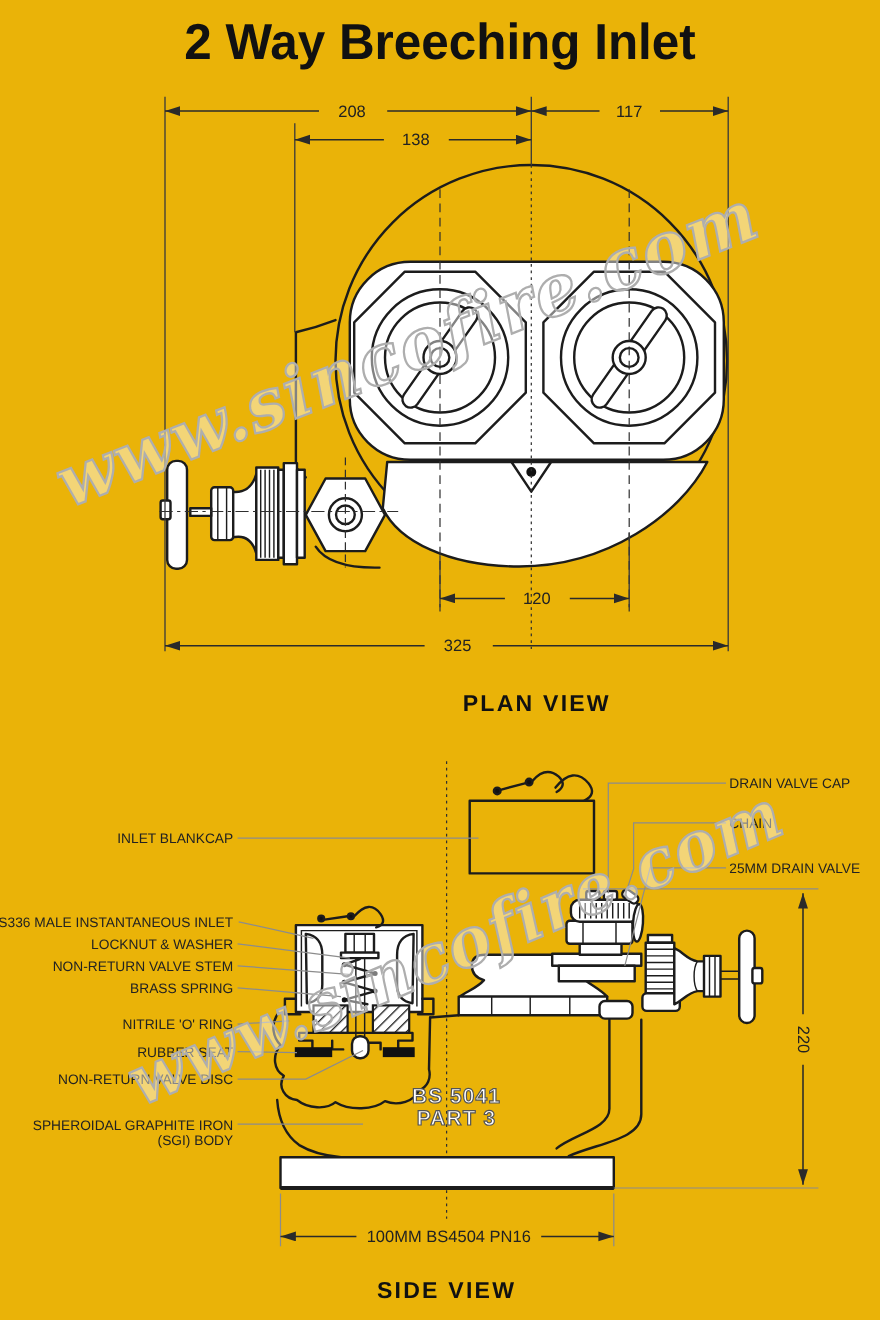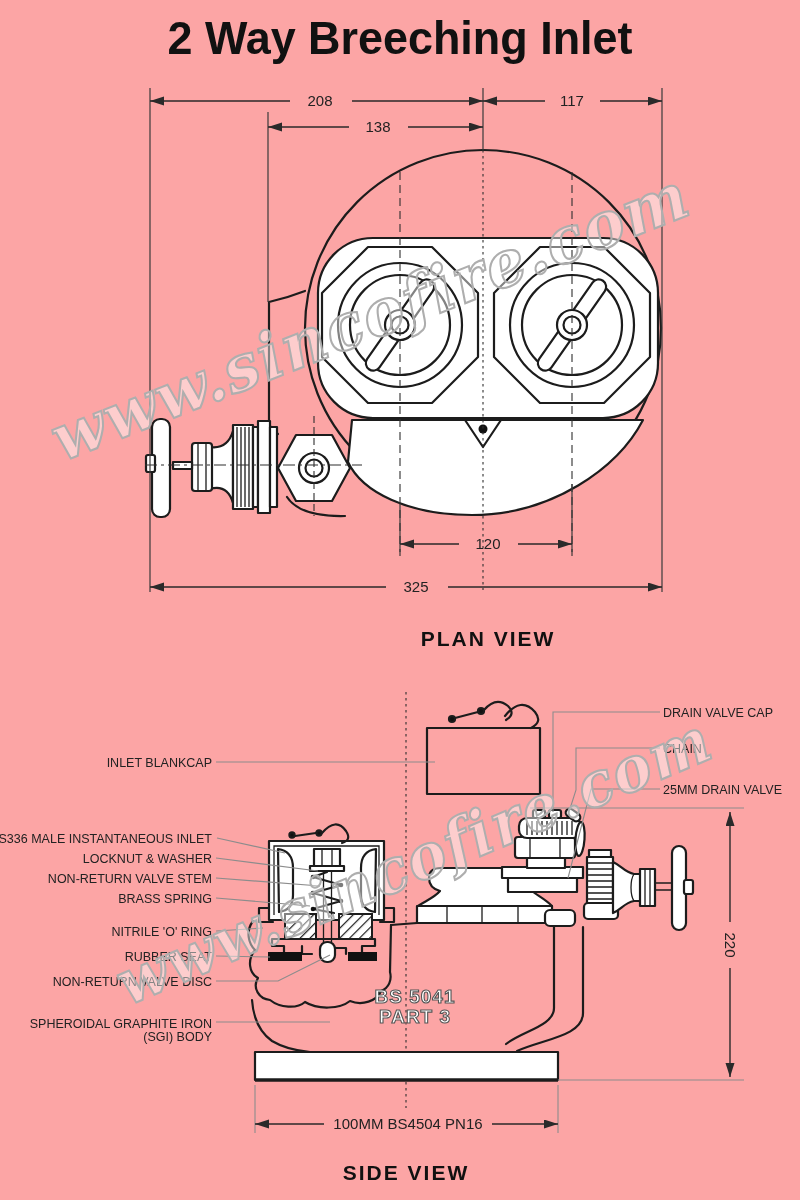--- a/index.html
+++ b/index.html
@@ -1,16 +1,16 @@
 <!DOCTYPE html>
 <html><head>
 <meta charset="utf-8">
 <style>
   html,body{margin:0;padding:0;background:#ffffff;}
-  .canvas{position:relative;width:800px;height:1200px;background:#fca5a5;overflow:hidden;
+  .canvas{position:relative;width:800px;height:1200px;background:#eab308;overflow:hidden;
           font-family:"Liberation Sans", sans-serif;}
   svg{position:absolute;left:0;top:0;}
   text{font-family:"Liberation Sans", sans-serif;}
   .title{font-weight:bold;fill:#111;}
   .viewlabel{font-weight:bold;font-size:21px;letter-spacing:2px;fill:#111;}
   .dimtext{font-size:15px;fill:#222;}
   .lbl{font-size:12.5px;fill:#222;}
   .marking{font-weight:bold;font-size:19px;letter-spacing:1px;fill:#ffffff;stroke:#555;stroke-width:1.1;}
   .wm{font-family:"DejaVu Serif", serif;font-weight:bold;font-style:italic;
       fill:rgba(255,255,255,0.45);stroke:#aeaeae;stroke-width:2.1;letter-spacing:2px;}

